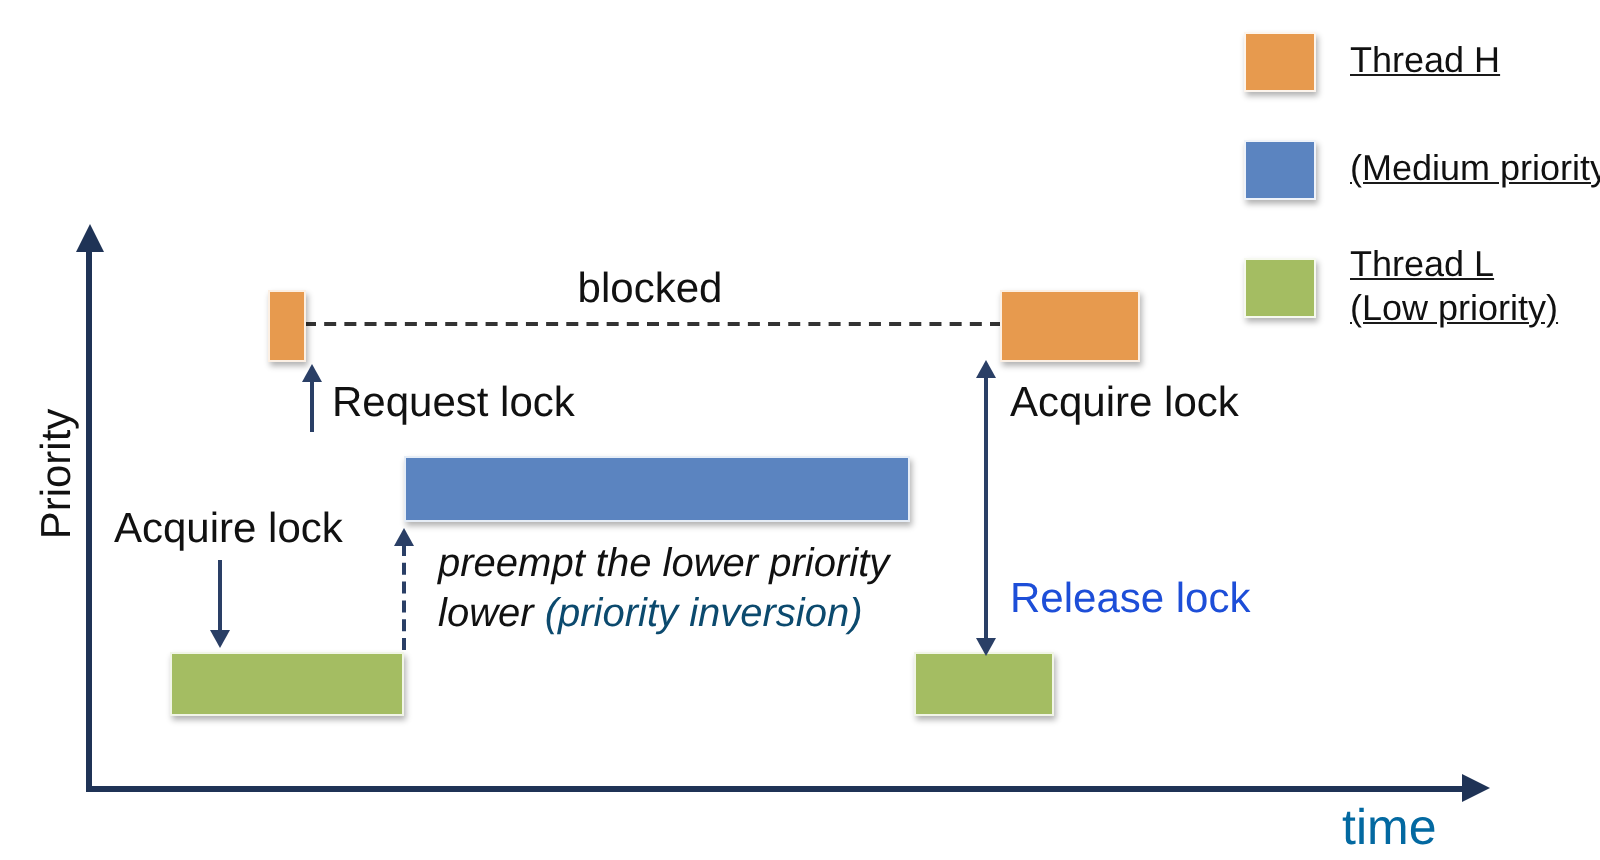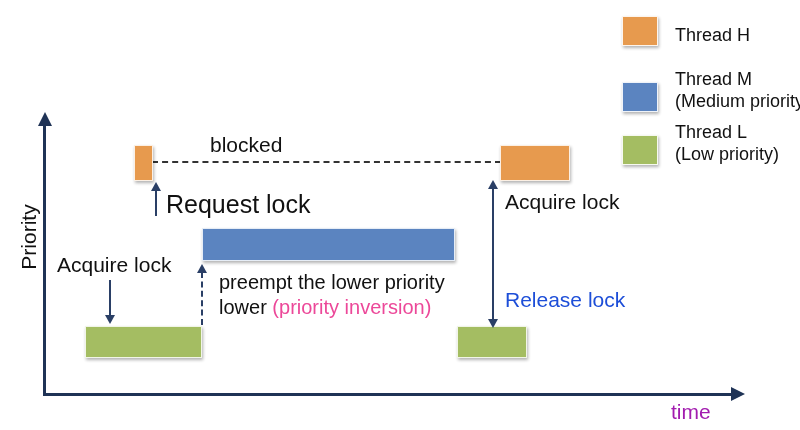--- a/index.html
+++ b/index.html
@@ -33,21 +33,21 @@
   #y-axis-label{
     position:absolute;left:-16px;top:225px;width:90px;
     text-align:center;
     font-size:21px;color:#111;
     transform:rotate(-90deg);
     transform-origin:center center;
     white-space:nowrap;
   }
   #x-axis-label{
     position:absolute;left:671px;top:400px;
-    font-size:21px;color:#a21caf;white-space:nowrap;
+    font-size:25px;color:#0369a1;white-space:nowrap;
   }
 
   
   .block{
     position:absolute;
     box-sizing:border-box;
     border:1px solid rgba(255,255,255,.85);
     box-shadow:1px 2px 3px rgba(0,0,0,.30);
   }
   #block-h-request{left:134px;top:145px;width:19px;height:36px;}
@@ -56,21 +56,21 @@
   #block-l-run1{left:85px;top:326px;width:117px;height:32px;}
   #block-l-run2{left:457px;top:326px;width:70px;height:32px;}
 
   
   #blocked-line{
     position:absolute;left:152px;top:161px;width:349px;height:0;
     border-top:2px dashed #333333;
   }
   #blocked-label{
     position:absolute;left:210px;top:133px;width:230px;
-    font-size:21px;color:#111;white-space:nowrap;
+    text-align:center;font-size:21px;color:#111;white-space:nowrap;
   }
 
   
   .ann-line{position:absolute;background:#2a3f66;width:2px;}
   .ann-head{position:absolute;width:0;height:0;}
   .head-up{
     border-left:5px solid transparent;
     border-right:5px solid transparent;
     border-bottom:9px solid #2a3f66;
   }
@@ -78,59 +78,59 @@
     border-left:5px solid transparent;
     border-right:5px solid transparent;
     border-top:9px solid #2a3f66;
   }
 
   
   #request-arrow-line{left:155px;top:190px;height:26px;}
   #request-arrow-head{left:151px;top:182px;}
   #request-lock-label{
     position:absolute;left:166px;top:190px;
-    font-size:25px;color:#111;white-space:nowrap;
+    font-size:21px;color:#111;white-space:nowrap;
   }
 
   
   #acquire1-arrow-line{left:109px;top:280px;height:36px;}
   #acquire1-arrow-head{left:105px;top:315px;}
   #acquire-lock-label-1{
     position:absolute;left:57px;top:253px;
     font-size:21px;color:#111;white-space:nowrap;
   }
 
   
   #preempt-arrow-line{
     position:absolute;left:201px;top:272px;width:0;height:53px;
     border-left:2px dashed #2a3f66;
   }
   #preempt-arrow-head{left:197px;top:264px;}
   #preempt-text{
     position:absolute;left:219px;top:270px;
-    font-size:20px;line-height:25px;color:#111;white-space:nowrap;
-  }
-  #preempt-text .red{color:#ec4899;}
+    font-size:20px;line-height:25px;color:#111;white-space:nowrap;font-style:italic;
+  }
+  #preempt-text .red{color:#0c4a6e;}
 
   
   #dbl-arrow-line{left:492px;top:188px;height:132px;}
   #dbl-arrow-head-top{left:488px;top:180px;}
   #dbl-arrow-head-bottom{left:488px;top:319px;}
   #acquire-lock-label-2{
     position:absolute;left:505px;top:190px;
     font-size:21px;color:#111;white-space:nowrap;
   }
   #release-lock-label{
     position:absolute;left:505px;top:288px;
     font-size:21px;color:#1d4ed8;white-space:nowrap;
   }
 
   
   #legend{position:absolute;left:622px;top:14px;width:175px;}
-  .legend-row{position:absolute;left:0;display:flex;align-items:flex-end;}
+  .legend-row{position:absolute;left:0;display:flex;align-items:center;text-decoration:underline;}
   #legend-row-0{top:0px;}
   #legend-row-1{top:54px;}
   #legend-row-2{top:107px;}
   .legend-swatch{
     width:36px;height:30px;
     box-sizing:border-box;
     border:1px solid rgba(255,255,255,.9);
     box-shadow:1px 2px 3px rgba(0,0,0,.30);
     flex:0 0 auto;margin-top:2px;
   }
@@ -185,21 +185,20 @@
     <div class="legend-row" id="legend-row-0">
       <div class="legend-swatch" style="background-color: rgb(231, 154, 78);"></div>
       <div class="legend-text">
         <span>Thread H</span>
       </div>
     </div>
 
     <div class="legend-row" id="legend-row-1">
       <div class="legend-swatch" style="background-color: rgb(91, 132, 192);"></div>
       <div class="legend-text">
-        <span>Thread M</span>
         <span class="sub">(Medium priority)</span>
       </div>
     </div>
 
     <div class="legend-row" id="legend-row-2">
       <div class="legend-swatch" style="background-color: rgb(164, 189, 98);"></div>
       <div class="legend-text">
         <span>Thread L</span>
         <span class="sub">(Low priority)</span>
       </div>

